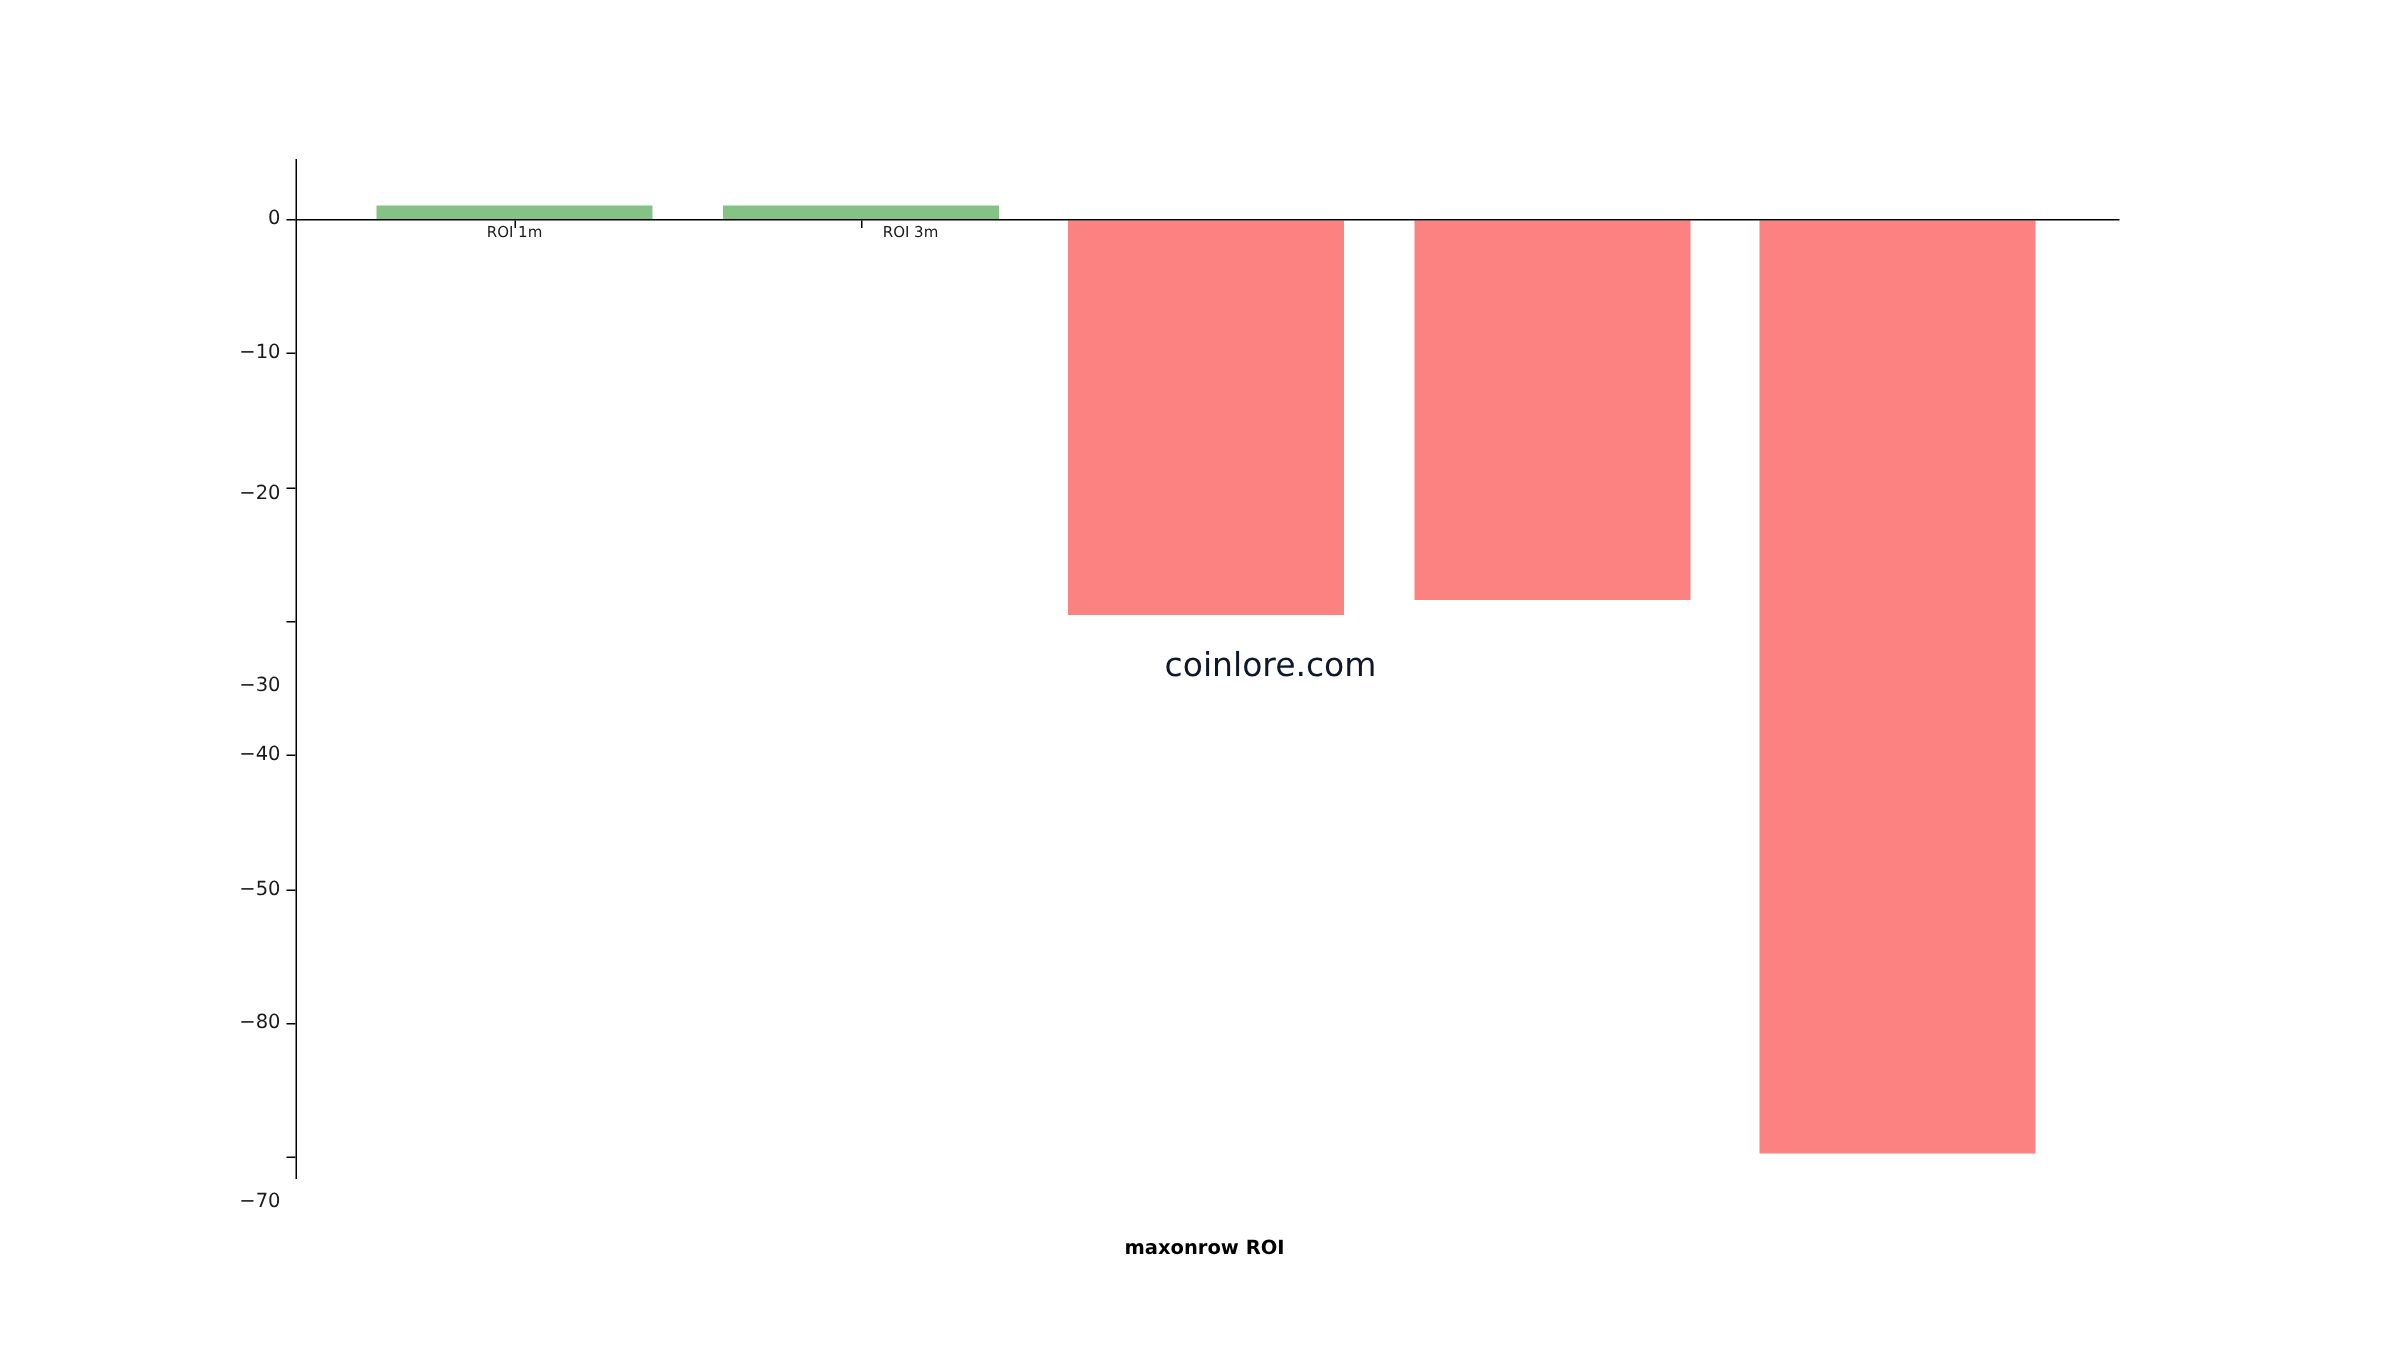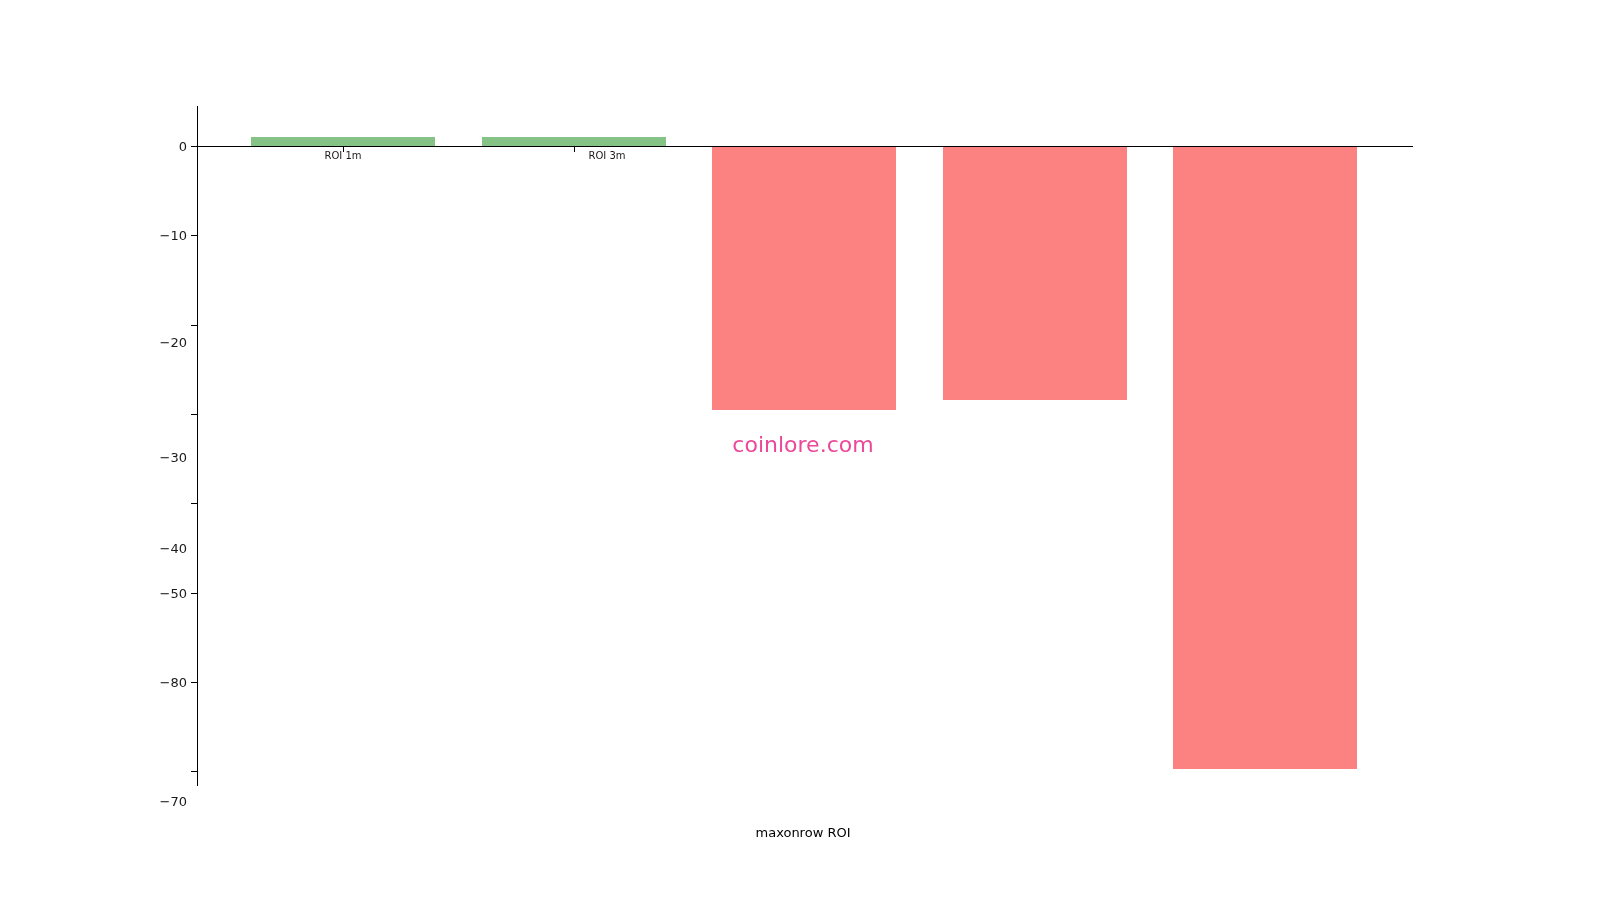--- a/index.html
+++ b/index.html
@@ -27,24 +27,25 @@
   .x-tick-label {
     font-size: 10px;
     color: #1a1a1a;
     transform: translateX(-50%);
     white-space: nowrap;
     z-index: 6;
   }
   .bar { z-index: 2; }
   .watermark {
     font-size: 22px;
-    color: #ec4899;
+    color: #0f172a;
     transform: translate(-50%, -50%);
     white-space: nowrap;
     z-index: 3;
+    margin-left: 44px;
   }
   .xlabel {
     font-size: 13px;
     color: #000000;
     transform: translateX(-50%);
     white-space: nowrap;
   }
 </style>
 </head>
 <body>
@@ -56,31 +57,31 @@
       <div class="abs bar" style="left: 712px; top: 147px; width: 184px; height: 263.435px; background: rgb(252, 129, 129);"></div>
       <div class="abs bar" style="left: 942.5px; top: 147px; width: 184px; height: 252.719px; background: rgb(252, 129, 129);"></div>
       <div class="abs bar" style="left: 1173px; top: 147px; width: 184px; height: 621.528px; background: rgb(252, 129, 129);"></div>
       <div class="abs y-axis-line" style="left: 197px; top: 106px; height: 680px;"></div>
       <div class="abs zero-line" style="left: 197px; top: 146px; width: 1216px;"></div>
       <div class="abs y-tick" style="left: 191px; top: 146px;"></div>
       <div class="abs y-tick-label" style="left: 117px; top: 146px;">0</div>
       <div class="abs y-tick" style="left: 191px; top: 235.3px;"></div>
       <div class="abs y-tick-label" style="left: 117px; top: 235.3px;">−10</div>
       <div class="abs y-tick" style="left: 191px; top: 324.6px;"></div>
-      <div class="abs y-tick-label" style="left: 117px; top: 342px;">−20</div>
+      <div class="abs y-tick-label" style="left: 117px; top: 329px;">−20</div>
       <div class="abs y-tick" style="left: 191px; top: 413.9px;"></div>
       <div class="abs y-tick-label" style="left: 117px; top: 413.9px; margin-top: 43px;">−30</div>
       <div class="abs y-tick" style="left: 191px; top: 503.2px;"></div>
-      <div class="abs y-tick-label" style="left: 117px; top: 503.2px; margin-top: 45px;">−40</div>
+      <div class="abs y-tick-label" style="left: 117px; top: 503.2px;">−40</div>
       <div class="abs y-tick" style="left: 191px; top: 592.5px;"></div>
       <div class="abs y-tick-label" style="left: 117px; top: 592.5px;">−50</div>
       <div class="abs y-tick" style="left: 191px; top: 681.8px;"></div>
       <div class="abs y-tick-label" style="left: 117px; top: 681.8px;">−80</div>
       <div class="abs y-tick" style="left: 191px; top: 771.1px;"></div>
       <div class="abs y-tick-label" style="left: 117px; top: 801px; text-align: right;">−70</div>
       <div class="abs x-tick" style="left: 343px; top: 147px;"></div>
       <div class="abs x-tick-label" style="left: 343px; top: 150px;">ROI 1m</div>
       <div class="abs x-tick" style="left: 573.5px; top: 147px;"></div>
       <div class="abs x-tick-label" style="left: 607px; top: 150px;">ROI 3m</div>
     </div>
   <div class="abs watermark" style="left:803px; top:444px;">coinlore.com</div>
-  <div class="abs xlabel" style="left:803px; top:825px;">maxonrow ROI</div>
+  <div class="abs xlabel" style="left:803px; top:825px;font-weight:bold;">maxonrow ROI</div>
 </div>
 
 </body></html>

